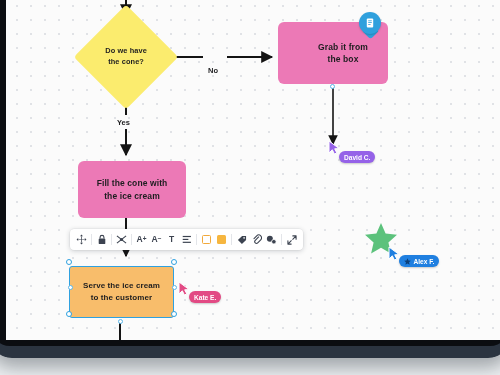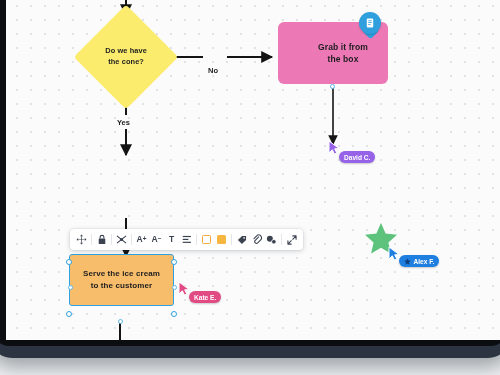--- a/index.html
+++ b/index.html
@@ -51,21 +51,21 @@
 
   .n-grab{
     left:272px;top:28px;width:110px;height:62px;
     background:#ec79b6;border-radius:6px;padding-left:20px;
   }
   .n-fill{
     left:72px;top:167px;width:108px;height:57px;
     background:#ec79b6;border-radius:6px;
   }
   .n-serve{
-    left:63px;top:260px;width:105px;height:52px;
+    left:63px;top:272px;width:105px;height:52px;
     background:#f8bd6b;border:1.3px solid #2fa1e0;border-radius:3px;
   }
   .n-serve .label{font-size:8px;}
 
   
   .handle{
     position:absolute;width:6px;height:6px;border-radius:50%;
     background:#fff;border:1.4px solid #2fa1e0;box-sizing:border-box;
   }
   .hl{position:absolute;width:5px;height:5px;border-radius:50%;
@@ -169,20 +169,24 @@
       <span class="label">Do we have
 the cone?</span>
     </div>
 
     <div class="node n-grab">
       <span class="label">Grab it from
 the box</span>
     </div>
     <div class="hl" style="left:324px;top:90px;"></div>
 
+    <div class="node n-fill">
+      <span class="label">Fill the cone with
+the ice cream</span>
+    </div>
 
     <div class="node n-serve">
       <span class="label">Serve the ice cream
 to the customer</span>
     </div>
 
     <div class="handle" style="left:60px;top:265px;"></div>
     <div class="handle" style="left:165px;top:265px;"></div>
     <div class="handle" style="left:60px;top:317px;"></div>
     <div class="handle" style="left:165px;top:317px;"></div>

